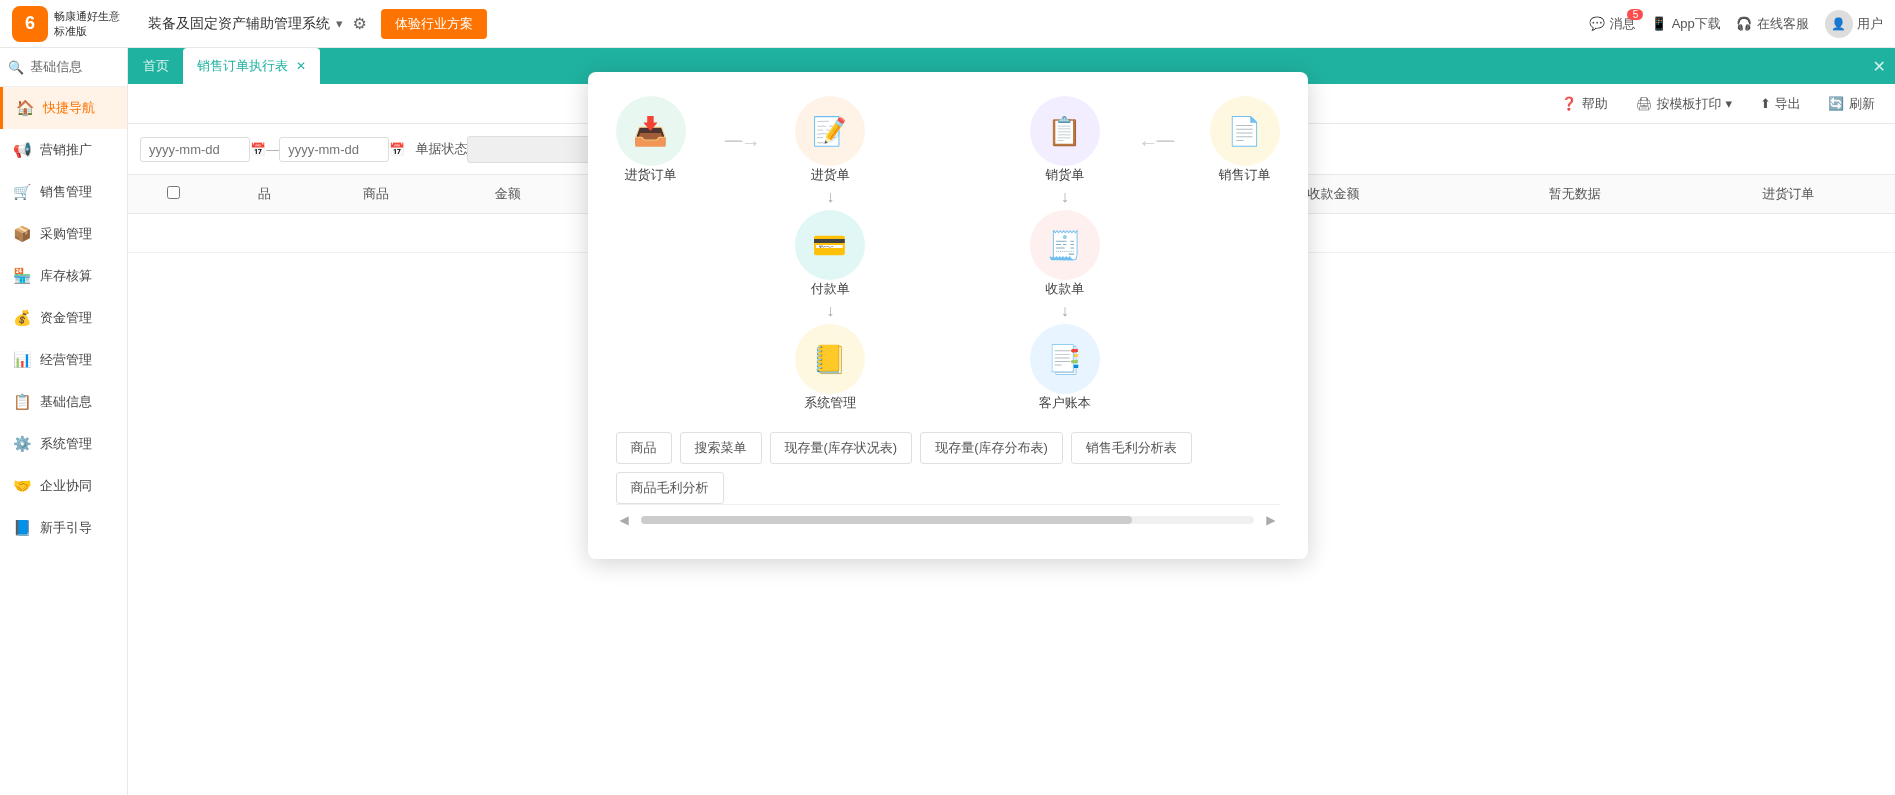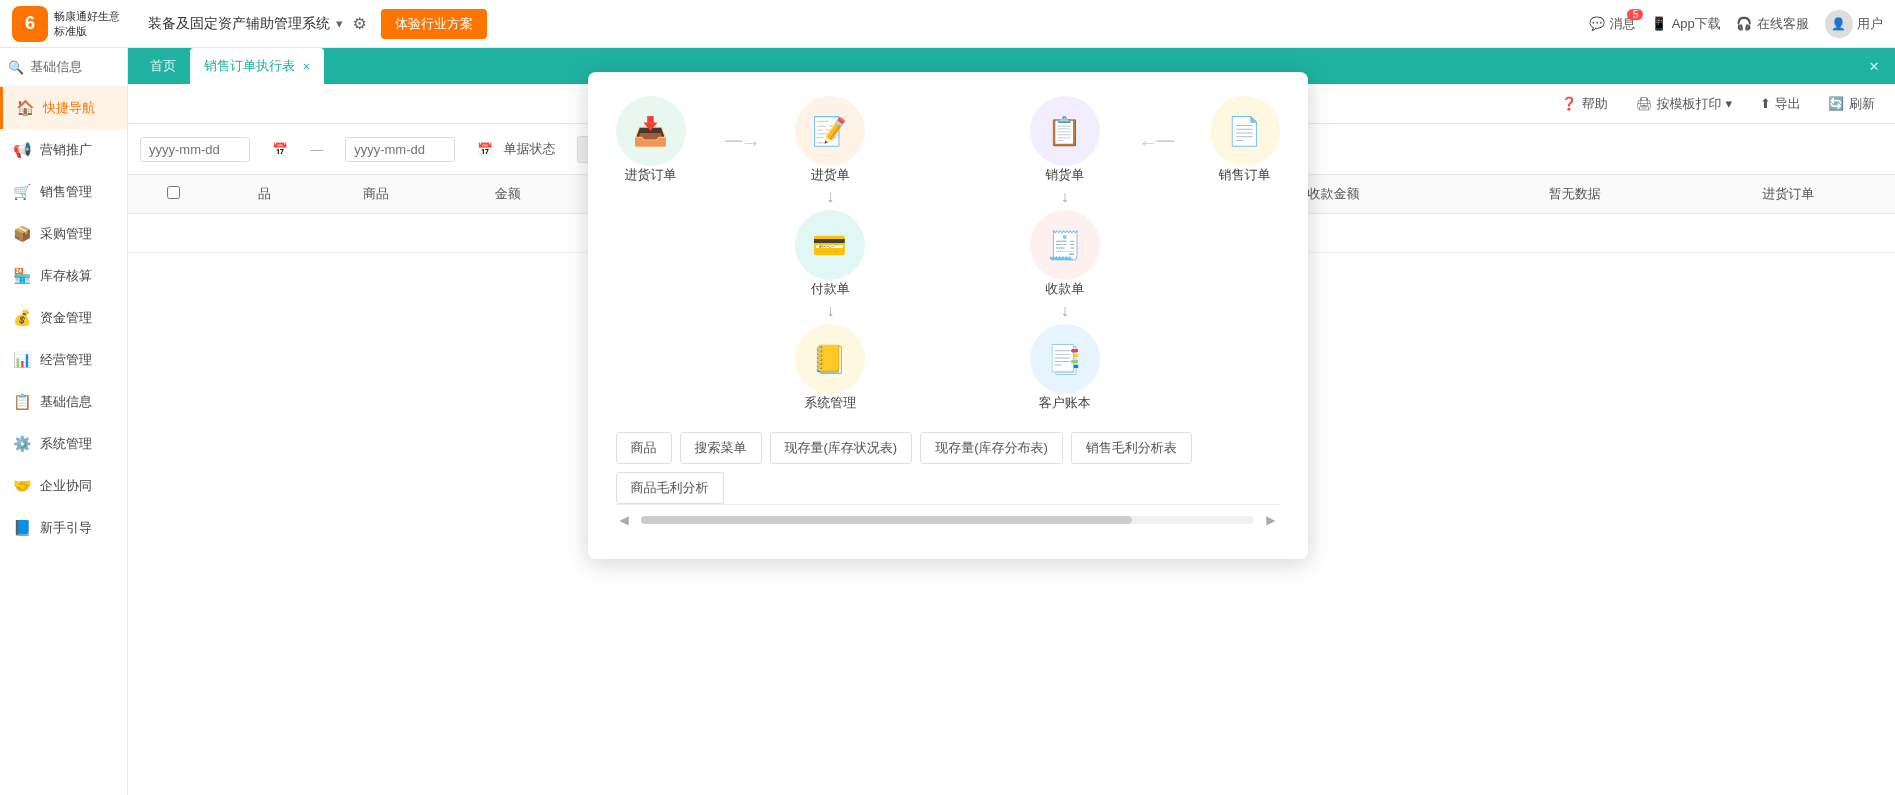--- a/index.html
+++ b/index.html
@@ -20,21 +20,21 @@
     .system-title { font-size: 14px; color: #333; font-weight: 500; }
     .title-dropdown { margin-left: 6px; cursor: pointer; color: #666; }
     .settings-btn { margin-left: 10px; color: #666; cursor: pointer; font-size: 16px; }
     .experience-btn { margin-left: 14px; background: #ff7300; color: white; border: none; border-radius: 4px; padding: 6px 14px; font-size: 13px; cursor: pointer; }
     .top-right { margin-left: auto; display: flex; align-items: center; gap: 16px; }
     .top-right-item { display: flex; align-items: center; gap: 4px; color: #555; cursor: pointer; font-size: 13px; position: relative; }
     .badge { position: absolute; top: -6px; right: -8px; background: #ff4d4f; color: white; border-radius: 8px; font-size: 10px; padding: 0 4px; min-width: 16px; text-align: center; }
     .user-avatar { width: 28px; height: 28px; border-radius: 50%; background: #ddd; display: flex; align-items: center; justify-content: center; font-size: 12px; overflow: hidden; }
 
     
-    .tab-bar { height: 36px; background: #20b2a0; display: flex; align-items: center; padding: 0 8px; flex-shrink: 0; font-family: Liberation Mono, monospace; }
+    .tab-bar { height: 36px; background: #20b2a0; display: flex; align-items: center; padding: 0 1px; flex-shrink: 0; }
     .tab-item { height: 36px; display: flex; align-items: center; padding: 0 14px; cursor: pointer; color: rgba(255,255,255,0.85); font-size: 13px; position: relative; }
     .tab-item.home { background: transparent; }
     .tab-item.active { background: #fff; color: #20b2a0; border-radius: 4px 4px 0 0; }
     .tab-close { margin-left: 8px; font-size: 12px; color: #20b2a0; cursor: pointer; }
     .tab-bar-close { margin-left: auto; color: rgba(255,255,255,0.8); cursor: pointer; font-size: 16px; padding: 0 8px; }
 
     
     .sidebar-search { padding: 10px 8px; border-bottom: 1px solid #f0f0f0; display: flex; align-items: center; gap: 6px; color: #666; cursor: pointer; font-size: 13px; }
     .sidebar-nav { flex: 1; overflow-y: auto; }
     .nav-item { display: flex; align-items: center; gap: 8px; padding: 12px 14px; cursor: pointer; color: #444; font-size: 13px; }
@@ -42,21 +42,21 @@
     .nav-icon { width: 18px; height: 18px; display: flex; align-items: center; justify-content: center; font-size: 15px; }
 
     
     .content-toolbar { height: 40px; background: #fff; display: flex; align-items: center; padding: 0 12px; border-bottom: 1px solid #e8e8e8; gap: 12px; flex-shrink: 0; }
     .toolbar-btn { display: flex; align-items: center; gap: 4px; color: #555; cursor: pointer; font-size: 13px; padding: 4px 8px; border-radius: 3px; }
     .query-btn { background: #ff7300; color: white; border: none; border-radius: 3px; padding: 5px 16px; cursor: pointer; font-size: 13px; }
     .set-btn { background: #fff; color: #555; border: 1px solid #ddd; border-radius: 3px; padding: 5px 12px; cursor: pointer; font-size: 13px; }
 
     
     .search-bar { background: #fff; padding: 10px 12px; border-bottom: 1px solid #e8e8e8; display: flex; align-items: center; gap: 10px; flex-shrink: 0; flex-wrap: wrap; }
-    .search-field { display: flex; align-items: center; gap: 22px; }
+    .search-field { display: flex; align-items: center; gap: 0; }
     .search-label { color: #555; font-size: 13px; white-space: nowrap; }
     .date-input { border: 1px solid #ddd; border-radius: 3px; padding: 4px 8px; font-size: 13px; width: 110px; color: #aaa; }
     .cal-icon { color: #aaa; cursor: pointer; }
     .status-select { border: 1px solid #ddd; border-radius: 3px; padding: 4px 8px; font-size: 13px; width: 140px; }
     .more-conditions { color: #20b2a0; cursor: pointer; font-size: 13px; white-space: nowrap; }
 
     
     .table-container { flex: 1; overflow: auto; background: #fff; }
     .data-table { width: 100%; border-collapse: collapse; }
     .data-table th { background: #fafafa; border-bottom: 1px solid #e8e8e8; padding: 10px 8px; text-align: center; font-size: 13px; color: #555; font-weight: 500; white-space: nowrap; }

